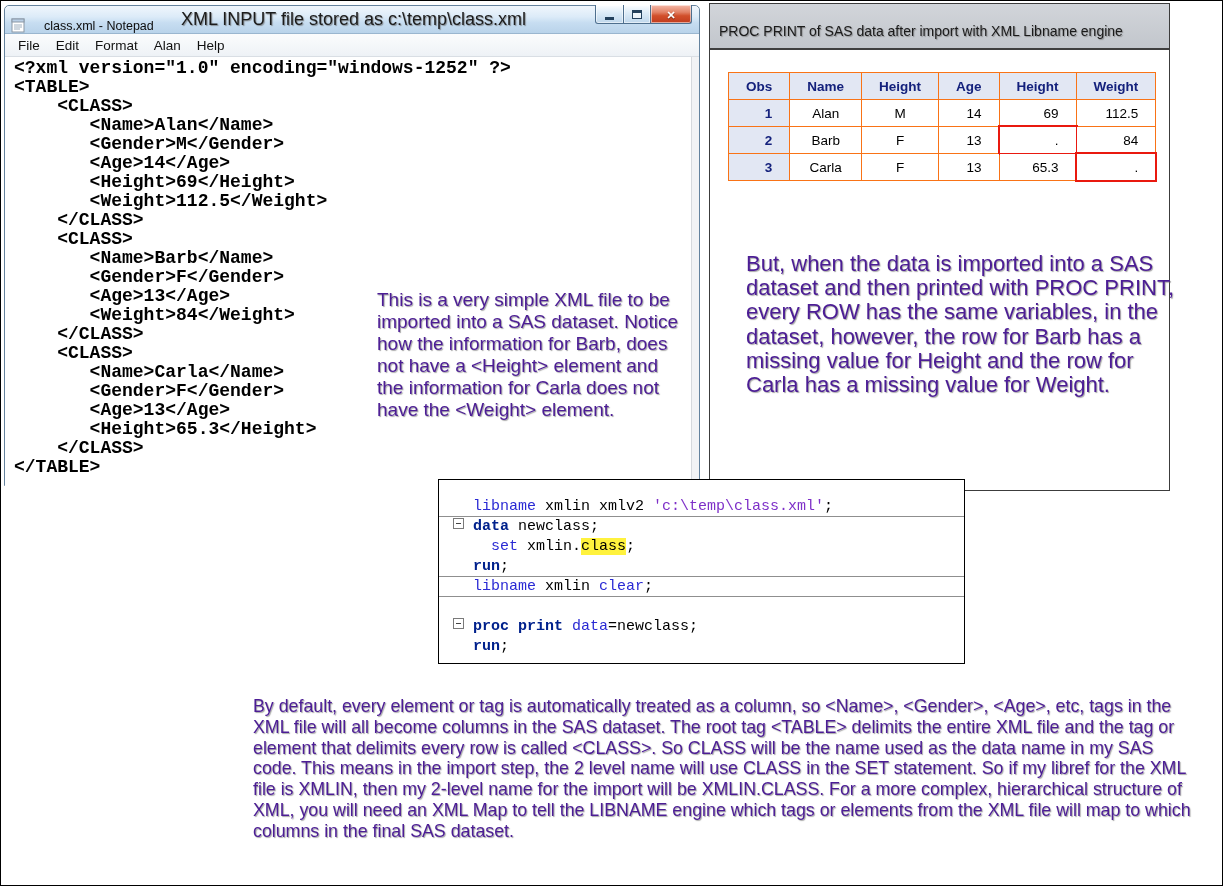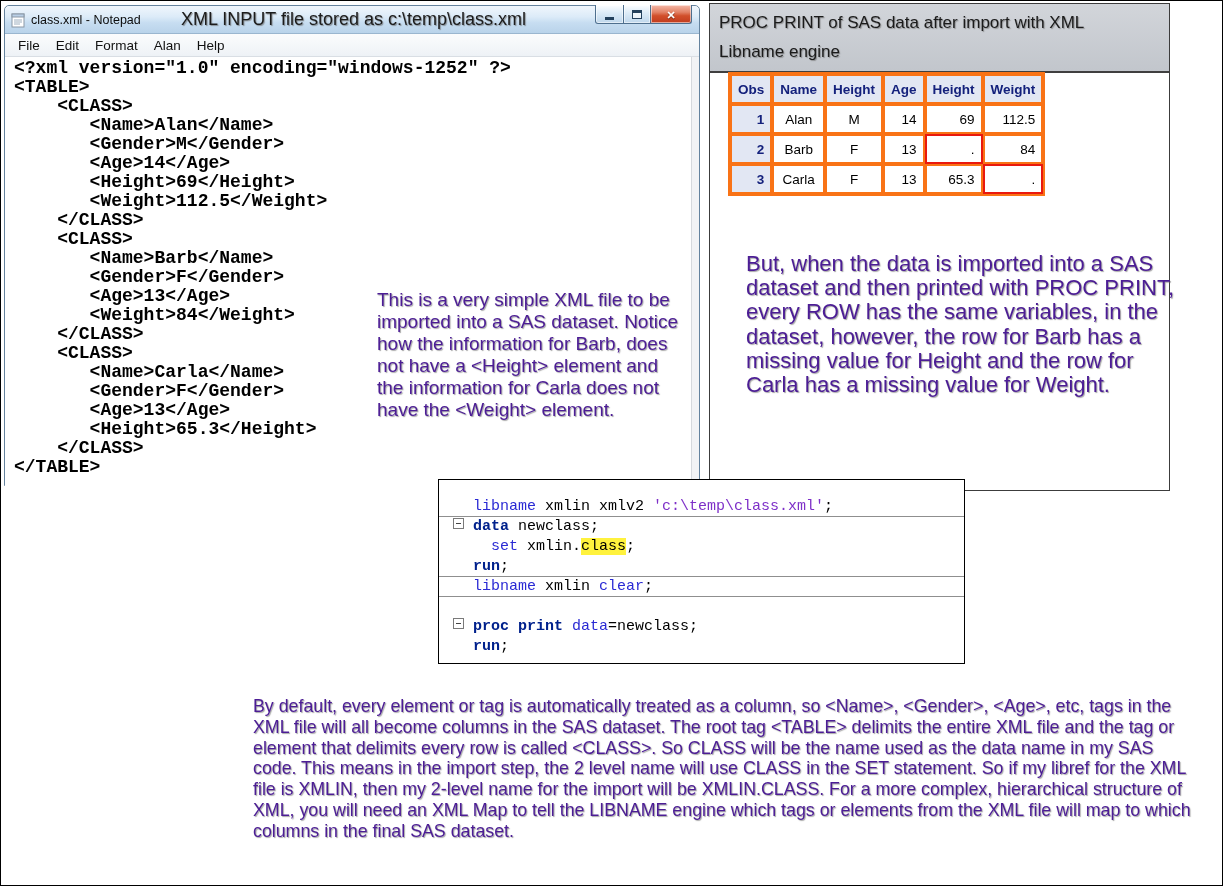--- a/index.html
+++ b/index.html
@@ -1,21 +1,21 @@
 <!DOCTYPE html>
 <html><head>
 <meta charset="utf-8">
 <style>
   html,body{margin:0;padding:0;background:#fff;}
   body{width:1223px;height:889px;position:relative;font-family:"Liberation Sans",sans-serif;}
   .canvas{position:absolute;left:0;top:0;width:1223px;height:886px;border:1px solid #000;box-sizing:border-box;background:#fff;overflow:hidden;}
 
   
   .notepad{position:absolute;left:3px;top:4px;width:696px;height:481px;border:1px solid #65839e;background:#fff;border-radius:5px 5px 0 0;box-sizing:border-box;z-index:2;}
-  .titlebar{position:relative;height:27px;background:linear-gradient(#f0f6fc,#dcebf8 40%,#c7ddf1 62%,#b9d3ea);border-bottom:1px solid #9ab6cf;display:flex;align-items:center;border-radius:5px 5px 0 0;}
+  .titlebar{position:relative;height:27px;background:linear-gradient(#f0f6fc,#dcebf8 40%,#c7ddf1 62%,#b9d3ea);border-bottom:1px solid #9ab6cf;display:flex;align-items:flex-end;border-radius:5px 5px 0 0;gap:13px;}
   .np-icon{margin-left:6px;display:inline-flex;}
   .np-title{margin-left:6px;font-size:12.5px;color:#0c0c0c;white-space:nowrap;}
   .overlay-caption{position:absolute;left:176px;top:3px;font-size:18px;color:#1c1c1c;white-space:nowrap;text-shadow:1px 1.2px 1px rgba(100,100,100,0.65);}
   .win-buttons{position:absolute;right:7px;top:-1px;display:flex;}
   .btn{display:flex;align-items:center;justify-content:center;height:19px;border:1px solid #4e6f8e;border-top:none;background:linear-gradient(#fdfeff,#dcebf7 45%,#bfd7ec);box-shadow:inset 0 0 0 1px rgba(255,255,255,0.55);box-sizing:border-box;cursor:default;}
   .btn.min{width:29px;border-radius:0 0 0 3px;}
   .btn.max{width:27px;border-left:none;}
   .btn.close{width:41px;border-left:none;border-radius:0 0 3px 0;background:linear-gradient(#f4b9a9,#e28266 40%,#d14f2b 60%,#c23c1e);}
   .glyph-min{width:9px;height:3px;background:#24415c;margin-top:9px;}
   .glyph-max{width:10px;height:9px;border:1px solid #24415c;border-top-width:3px;box-sizing:border-box;background:rgba(255,255,255,0.6);}
@@ -27,26 +27,26 @@
   .np-scrollbar{position:absolute;right:0;top:0;bottom:0;width:7px;background:#f2f3f5;border-left:1px solid #d6d9dd;}
 
   
   .note{position:absolute;color:#4c1d95;text-shadow:1px 1.3px 1px rgba(105,105,105,0.6);}
   .left-note{left:376px;top:288px;width:310px;font-size:19px;line-height:22px;z-index:3;}
   .bottom-note{left:252px;top:695px;width:948px;font-size:17.8px;line-height:20.8px;}
 
   
   .right-panel{position:absolute;left:708px;top:2px;width:461px;height:488px;border:1px solid #3c3c3c;background:#fff;box-sizing:border-box;}
   .panel-header{background:linear-gradient(#d2d5da,#c2c6cc);border-bottom:2px solid #3f3f3f;padding:4px 8px 5px 9px;}
-  .panel-header-text{font-size:17px;line-height:29px;color:#1b1b1b;width:430px;text-shadow:1px 1.3px 1px rgba(105,105,105,0.6);}
+  .panel-header-text{font-size:14px;line-height:23px;color:#1b1b1b;width:430px;text-shadow:1px 1.3px 1px rgba(105,105,105,0.6);margin-top:12px;}
   .right-note{left:36px;top:248px;width:438px;font-size:22px;line-height:24.2px;}
 
   
   .sas-table{position:absolute;left:18px;top:68px;border-collapse:collapse;font-size:13.5px;font-family:"Liberation Sans",sans-serif;}
-  .sas-table th,.sas-table td{border:4px solid #f97316;padding:4px 6px;height:18px;background:#fff;color:#000;}
+  .sas-table th,.sas-table td{border:1px solid #f97316;padding:4px 17px;height:18px;background:#fff;color:#000;}
   .sas-table th{background:#e2e7f3;color:#14217c;font-weight:bold;text-align:center;}
   .sas-table td.obs{background:#e2e7f3;color:#14217c;font-weight:bold;text-align:right;}
   .sas-table td.al{text-align:center;}
   .sas-table td.ar{text-align:right;}
   .sas-table td{position:relative;}
   .sas-table td.missing::after{content:"";position:absolute;top:-2px;left:-2px;right:-2px;bottom:-2px;border:2px solid #e9190f;pointer-events:none;}
 
   
   .code-box{position:absolute;left:437px;top:478px;width:527px;height:185px;border:1px solid #000;background:#fff;box-sizing:border-box;z-index:6;}
   .code-area{padding-top:17px;font-family:"Liberation Mono","DejaVu Sans Mono",monospace;font-size:15px;line-height:20px;color:#000;}

